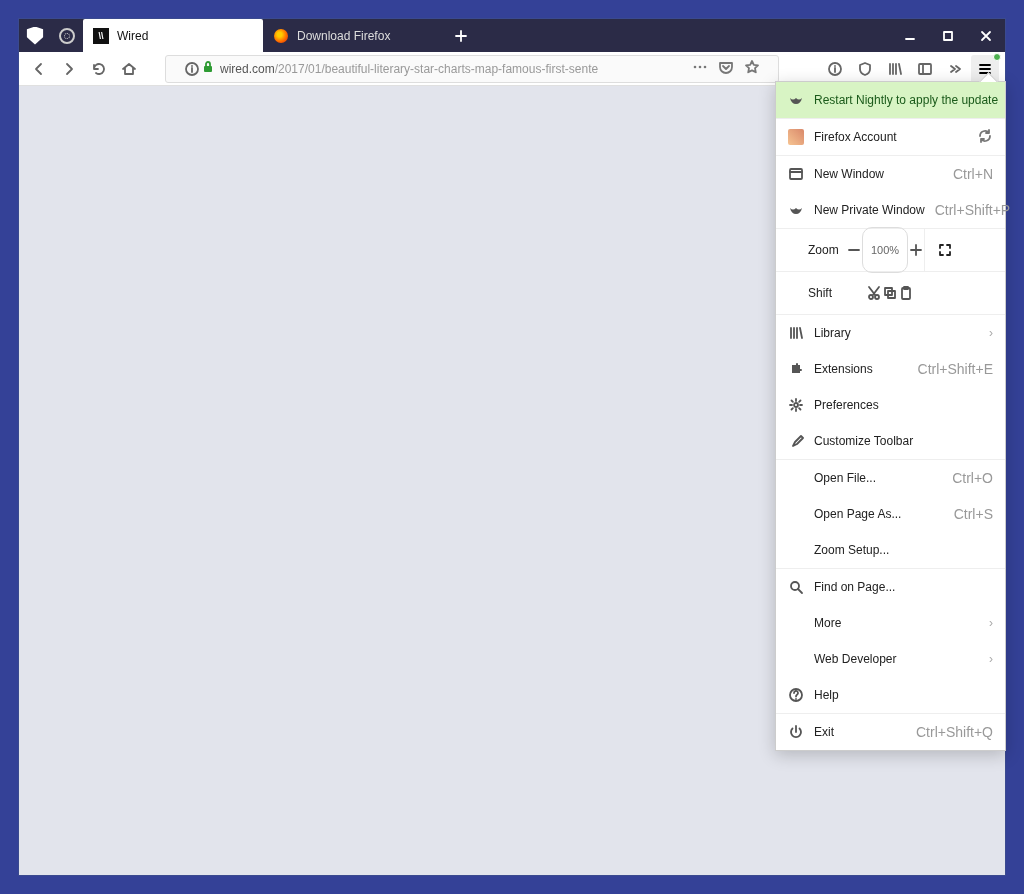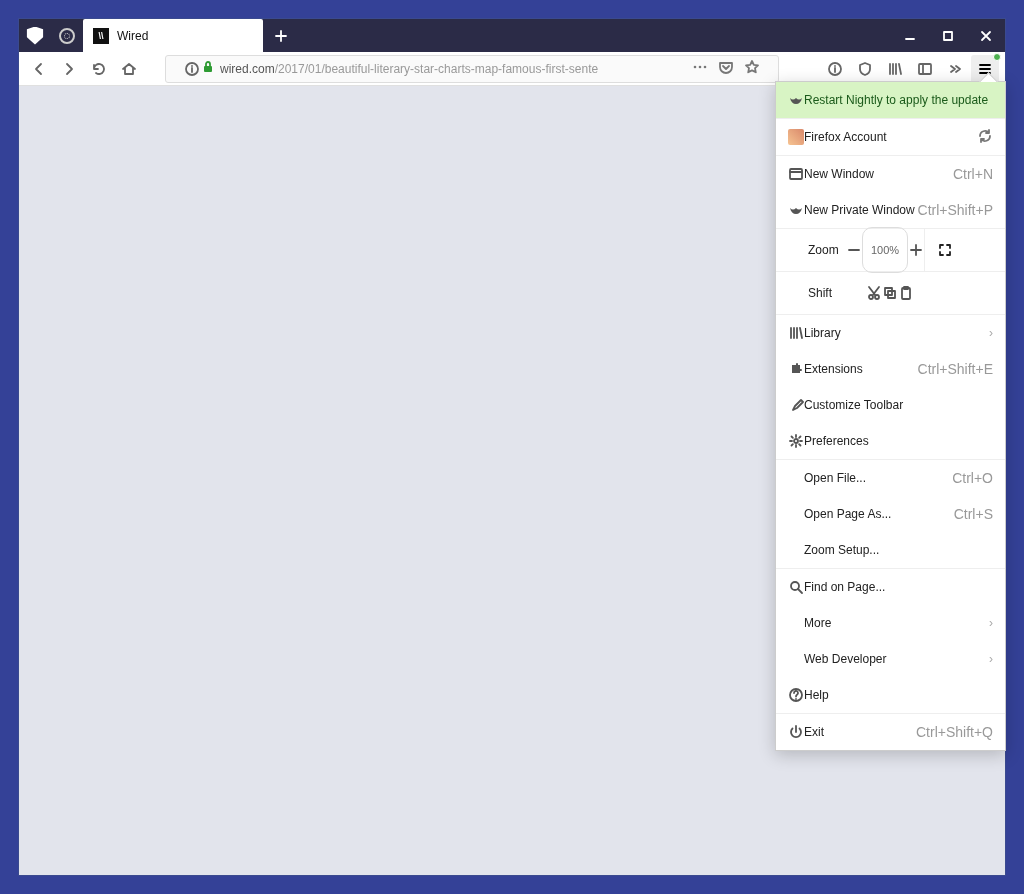--- a/index.html
+++ b/index.html
@@ -26,21 +26,21 @@
 .urlbar .path { color: #999; overflow: hidden; white-space: nowrap; text-overflow: ellipsis; flex: 1; }
 .urlbar .tail { margin-left: auto; display: flex; gap: 10px; color: #777; align-items: center; }
 .rightbtns { display: flex; gap: 2px; align-items: center; }
 .hamburger { width: 28px; height: 28px; display: flex; align-items: center; justify-content: center; position: relative; border-radius: 3px; }
 .hamburger.open { background: #eee; }
 .dot-badge { position: absolute; top: -2px; right: -2px; width: 8px; height: 8px; background: #4caf50; border-radius: 50%; border: 1px solid #fff; }
 .content { flex: 1; background: #e2e4ec; position: relative; }
 
 .menu { position: absolute; right: -1px; top: 29px; width: 231px; background: #fff; border: 1px solid #ccc; box-shadow: 0 4px 16px rgba(0,0,0,0.2); font-size: 12px; color: #222; z-index: 10; }
 .menu::before { content: ""; position: absolute; top: -7px; right: 10px; width: 12px; height: 12px; background: #fff; border-left: 1px solid #ccc; border-top: 1px solid #ccc; transform: rotate(45deg); }
-.mrow { display: flex; align-items: center; height: 36px; padding: 0 12px; position: relative; }
+.mrow { display: flex; align-items: center; height: 36px; padding: 0 12px; gap: 10px; position: relative; }
 .mrow .micon { width: 16px; display: flex; align-items: center; justify-content: center; color: #555; }
 .mrow .micon.pad { width: 16px; } 
 .mrow .mlabel { flex: 1; white-space: nowrap; }
 .mrow .mshort { color: #999; font-size: 14px; }
 .mrow .marrow { color: #aaa; font-size: 12px; }
 .sep { height: 1px; background: #eee; margin: 0; }
 .update-row { background: #d8f4c4; color: #1a5a1a; }
 .zoom-row { padding: 0; height: 42px; }
 .zoom-inner { display: flex; align-items: center; height: 100%; }
 .zoom-label { width: 70px; padding-left: 32px; font-size: 12px; color: #222; font-weight: 500; }
@@ -66,20 +66,26 @@
     <div class="taskbtn">
         <span class="fox-icon"></span>
       </div>
     <div class="taskbtn">
         <span class="gear-icon-small"></span>
       </div>
 
     <div class="tab active">
       <span class="tab-icon wired-icon">\\</span>
       <span>Wired</span>
+    </div>
+    <div class="tab">
+      <span class="tab-icon">
+          <span class="ff-icon"></span>
+        </span>
+      <span>Download Firefox</span>
     </div>
     <div class="newtab">
       <svg viewBox="0 0 16 16">
           <path d="M8 3v10M3 8h10"></path>
         </svg>
     </div>
 
     <div class="winbtns">
       <div class="winbtn">
           <svg viewBox="0 0 16 16">
@@ -289,34 +295,34 @@
             <svg viewBox="0 0 16 16">
               <path d="M4 4h4v-1a1 1 0 1 1 2 0v1h2v4h1a1 1 0 1 1 0 2h-1v2H4z" fill="currentColor" stroke="none"></path>
             </svg>
           </span>
         <span class="mlabel">Extensions</span>
         <span class="mshort">Ctrl+Shift+E</span>
       </div>
       <div class="mrow hover">
         <span class="micon">
             <svg viewBox="0 0 16 16">
-              <path d="M13 3L7 9l-2 4 4-2 6-6z"></path>
-            </svg>
-          </span>
-        <span class="mlabel">Customize Toolbar</span>
-      </div>
-      <div class="mrow hover">
-        <span class="micon">
-            <svg viewBox="0 0 16 16">
               <circle cx="8" cy="8" r="2"></circle>
               <path d="M8 2v2M8 12v2M2 8h2M12 8h2M3.5 3.5l1.4 1.4M11.1 11.1l1.4 1.4M12.5 3.5l-1.4 1.4M4.9 11.1l-1.4 1.4"></path>
             </svg>
           </span>
         <span class="mlabel">Preferences</span>
       </div>
+      <div class="mrow hover">
+        <span class="micon">
+            <svg viewBox="0 0 16 16">
+              <path d="M13 3L7 9l-2 4 4-2 6-6z"></path>
+            </svg>
+          </span>
+        <span class="mlabel">Customize Toolbar</span>
+      </div>
       <div class="sep"></div>
 
       <div class="mrow hover">
         <span class="micon pad"></span>
         <span class="mlabel">Open File...</span>
         <span class="mshort">Ctrl+O</span>
       </div>
       <div class="mrow hover">
         <span class="micon pad"></span>
         <span class="mlabel">Open Page As...</span>

